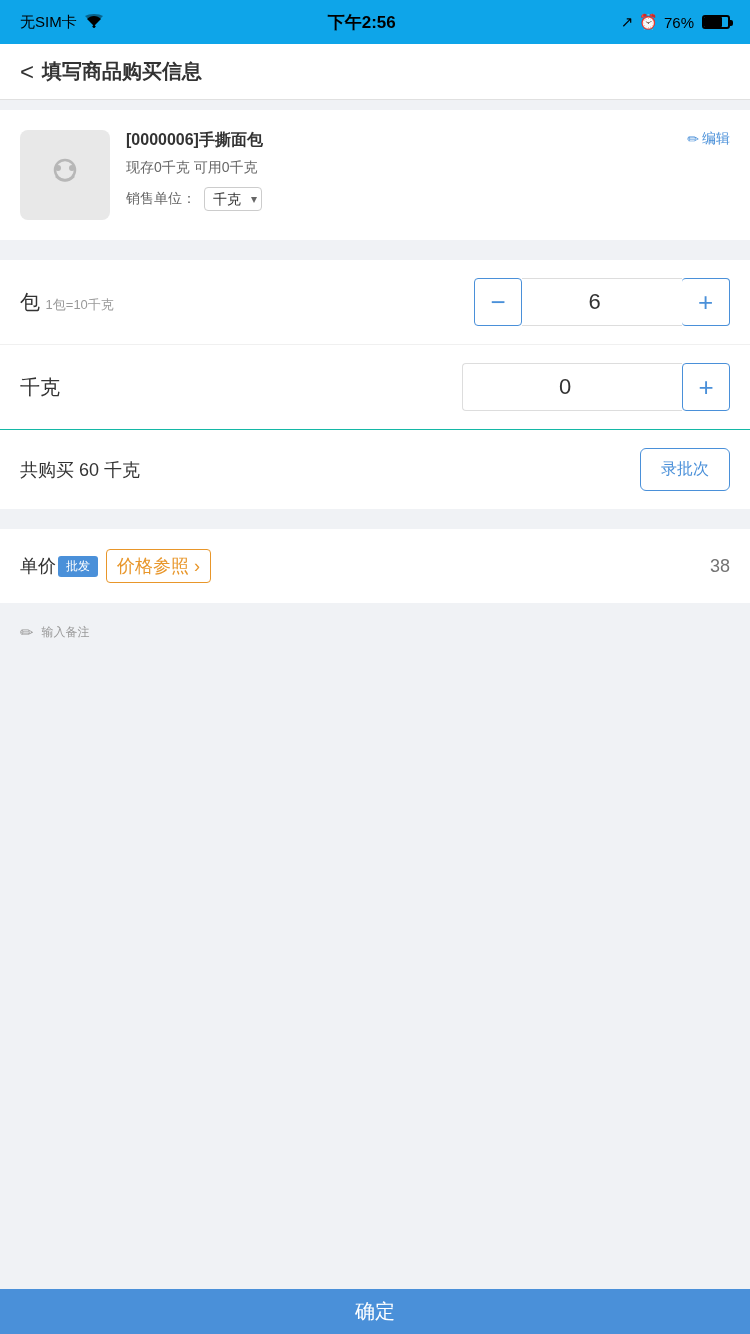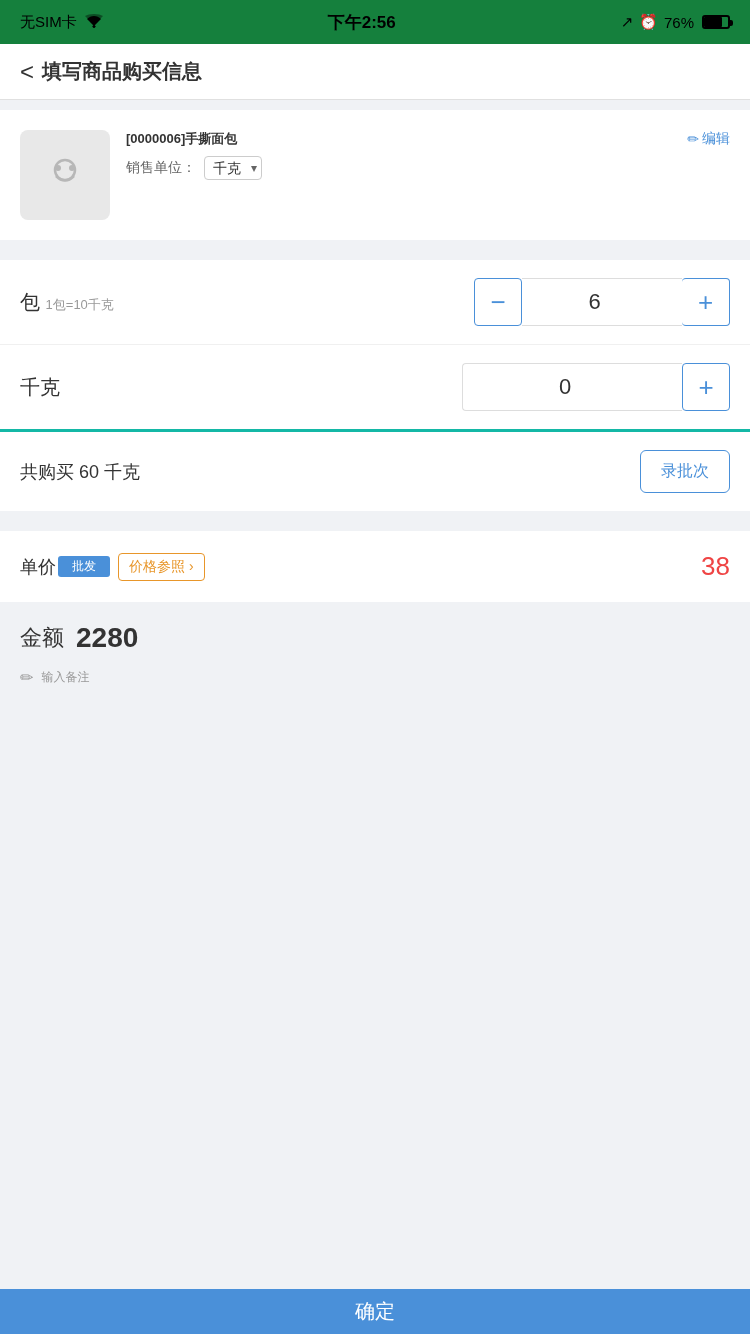--- a/index.html
+++ b/index.html
@@ -8,21 +8,21 @@
       width: 750px;
       min-height: 1334px;
       font-family: -apple-system, "PingFang SC", "Helvetica Neue", sans-serif;
       background: #f0f2f5;
       display: flex;
       flex-direction: column;
     }
 
     
     .status-bar {
-      background: #15803d;
+      background: #0ea5e9;
       height: 44px;
       display: flex;
       align-items: center;
       justify-content: space-between;
       padding: 0 20px;
       font-size: 28px;
       flex-shrink: 0;
     }
     .status-left {
       display: flex;
@@ -116,21 +116,21 @@
     }
     .product-image svg {
       width: 50px;
       height: 50px;
       opacity: 0.5;
     }
     .product-info {
       flex: 1;
     }
     .product-name {
-      font-size: 13px;
+      font-size: 16px;
       font-weight: 600;
       color: #333;
       margin-bottom: 8px;
     }
     .product-stock {
       font-size: 14px;
       color: #666;
       margin-bottom: 10px;
     }
     .product-unit-row {
@@ -261,21 +261,21 @@
       outline: none;
       border-radius: 4px 0 0 4px;
     }
 
     
     .total-row {
       display: flex;
       align-items: center;
       padding: 18px 20px;
       background: #fff;
-      border-top: 3px solid #14b8a6;
+      border-top: 1px solid #14b8a6;
     }
     .total-text {
       font-size: 18px;
       color: #333;
       flex: 1;
     }
     .batch-btn {
       border: 1px solid #4a90d9;
       color: #4a90d9;
       background: #fff;
@@ -298,40 +298,40 @@
     }
     .price-label {
       font-size: 18px;
       color: #333;
       margin-right: 2px;
     }
     .price-tag {
       background: #4a90d9;
       color: #fff;
       font-size: 12px;
-      padding: 2px 14px;
+      padding: 2px 8px;
       border-radius: 3px;
       margin-right: 8px;
     }
     .price-ref-btn {
       border: 1px solid #e8962a;
       color: #e8962a;
       background: #fff;
       border-radius: 4px;
       padding: 4px 10px;
-      font-size: 14px;
+      font-size: 18px;
       cursor: pointer;
       display: flex;
       align-items: center;
       gap: 4px;
     }
     .price-value {
       margin-left: auto;
-      font-size: 26px;
-      color: #ef4444;
+      font-size: 18px;
+      color: #737373;
       font-weight: 500;
     }
 
     
     .amount-section {
       background: #f0f2f5;
       padding: 20px;
       flex: 1;
     }
     .amount-row {
@@ -425,20 +425,21 @@
     </svg>
   </div>
   <div class="product-info">
     <div style="display:flex; align-items:flex-start; justify-content:space-between;">
       <div class="product-name">[0000006]手撕面包</div>
       <div class="edit-btn">
         <span>✏</span>
         <span>编辑</span>
       </div>
     </div>
+    <div class="product-stock">现存0千克   可用0千克</div>
     <div class="product-unit-row">
       <span class="product-unit-label">销售单位：</span>
       <div class="unit-select-wrapper">
         <select class="unit-select">
           <option>千克</option>
         </select>
       </div>
     </div>
   </div>
 </div>
@@ -478,24 +479,20 @@
 <div class="price-section">
   <div class="price-row">
     <span class="price-label">单价</span>
     <span class="price-tag">批发</span>
     <button class="price-ref-btn">价格参照 ›</button>
     <span class="price-value">38</span>
   </div>
 </div>
 
 <div class="amount-section">
-  <div class="amount-row">
-    <span class="amount-label">金额</span>
-    <span class="amount-value">2280</span>
-  </div>
   <div class="remark-row">
     <span class="remark-icon">✏</span>
     <span class="remark-text">输入备注</span>
   </div>
 </div>
 
 <div class="bottom-btn">
   <span>确定</span>
 </div>
 

